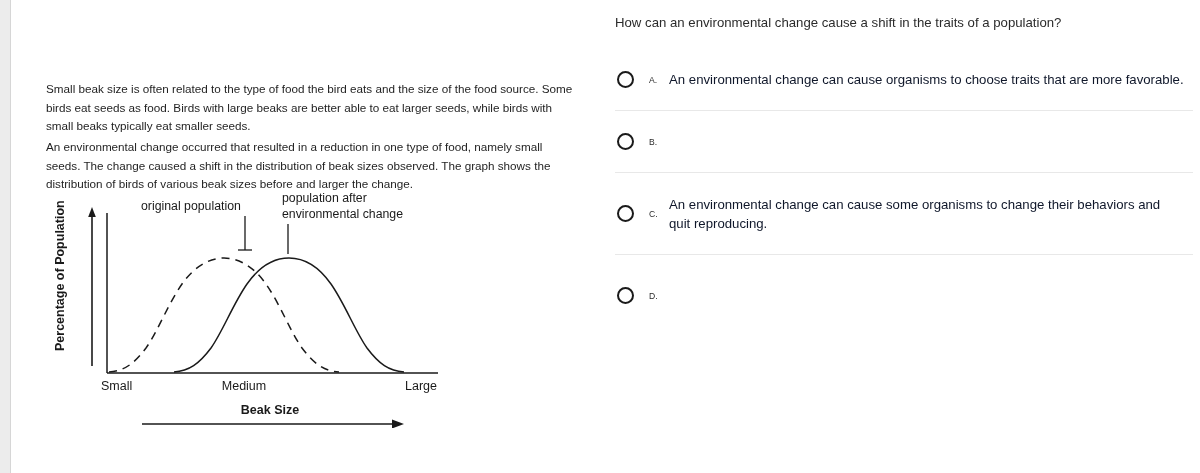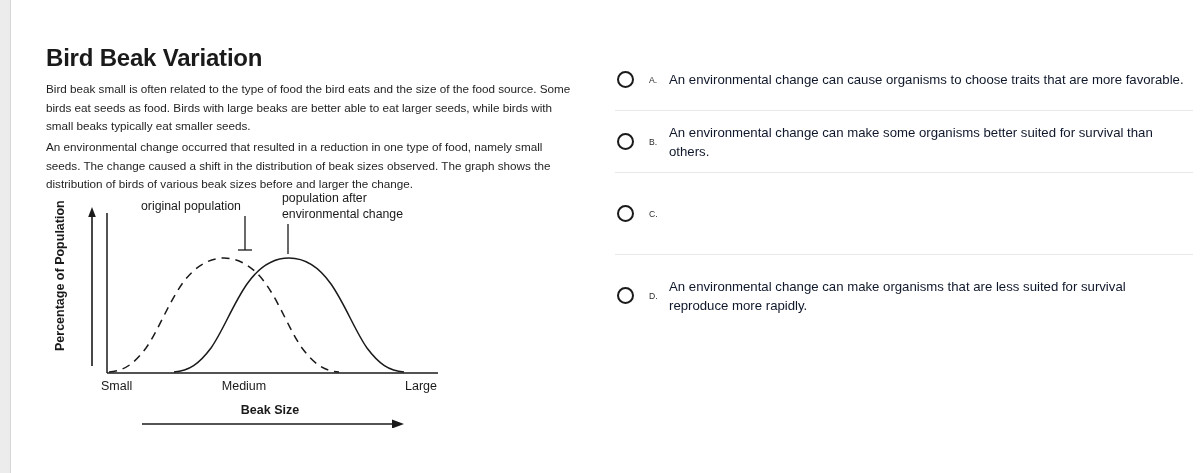--- a/index.html
+++ b/index.html
@@ -148,23 +148,22 @@
   .option-row.tall { min-height: 82px; }
   .option-row.tall .text-cell { padding-right: 22px; }
 </style>
 </head>
 <body>
 
 <div class="gutter"></div>
 
 <div class="stimulus">
 
-  <div class="passage-title">Bird Beak Variation</div>
-
-  <div class="passage-para p1">Bird beak small is often related to the type of food the bird eats and the size of the food source. Some birds eat seeds as food. Birds with large beaks are better able to eat larger seeds, while birds with small beaks typically eat smaller seeds.</div>
+
+  <div class="passage-para p1">Small beak size is often related to the type of food the bird eats and the size of the food source. Some birds eat seeds as food. Birds with large beaks are better able to eat larger seeds, while birds with small beaks typically eat smaller seeds.</div>
 
   <div class="passage-para p2">An environmental change occurred that resulted in a reduction in one type of food, namely small seeds. The change caused a shift in the distribution of beak sizes observed. The graph shows the distribution of birds of various beak sizes before and larger the change.</div>
 
   <div class="figure">
     <svg width="420" height="240" viewBox="0 0 420 240" xmlns="http://www.w3.org/2000/svg">
 
       <g>
         <text x="18" y="163" transform="rotate(-90 18 163)" font-family="Liberation Sans, sans-serif" font-size="12.5" font-weight="bold" fill="#1a1a1a">Percentage of Population</text>
         <line x1="46" y1="178" x2="46" y2="27" stroke="#1a1a1a" stroke-width="1.6"></line>
         <polygon points="46,19 42.2,29 49.8,29" fill="#1a1a1a"></polygon>
@@ -207,48 +206,48 @@
 
       <text x="224" y="226" font-family="Liberation Sans, sans-serif" font-size="12.5" font-weight="bold" fill="#1a1a1a" text-anchor="middle">Beak Size</text>
       <line x1="96" y1="236" x2="348" y2="236" stroke="#1a1a1a" stroke-width="1.6"></line>
       <polygon points="358,236 346,231.5 346,240.5" fill="#1a1a1a"></polygon>
     </svg>
   </div>
 </div>
 
 <div class="question-panel">
 
+  <div class="question-stem">How can an environmental change cause a shift in the traits of a population?</div>
 
   <div class="options">
 
     <div class="option-row">
       <div class="radio-cell">
         <span class="radio"></span>
       </div>
       <div class="letter-cell">A.</div>
       <div class="text-cell">An environmental change can cause organisms to choose traits that are more favorable.</div>
     </div>
 
     <div class="option-row">
       <div class="radio-cell">
         <span class="radio"></span>
       </div>
       <div class="letter-cell">B.</div>
-      <div class="text-cell">An environmental change can make some organisms better suited for survival than others.</div>
     </div>
 
     <div class="option-row tall">
       <div class="radio-cell">
         <span class="radio"></span>
       </div>
       <div class="letter-cell">C.</div>
+      <div class="text-cell">An environmental change can cause some organisms to change their behaviors and quit reproducing.</div>
     </div>
 
     <div class="option-row tall">
       <div class="radio-cell">
         <span class="radio"></span>
       </div>
       <div class="letter-cell">D.</div>
-      <div class="text-cell">An environmental change can make organisms that are less suited for survival reproduce more rapidly.</div>
     </div>
 
   </div>
 </div>
 
 </body></html>

